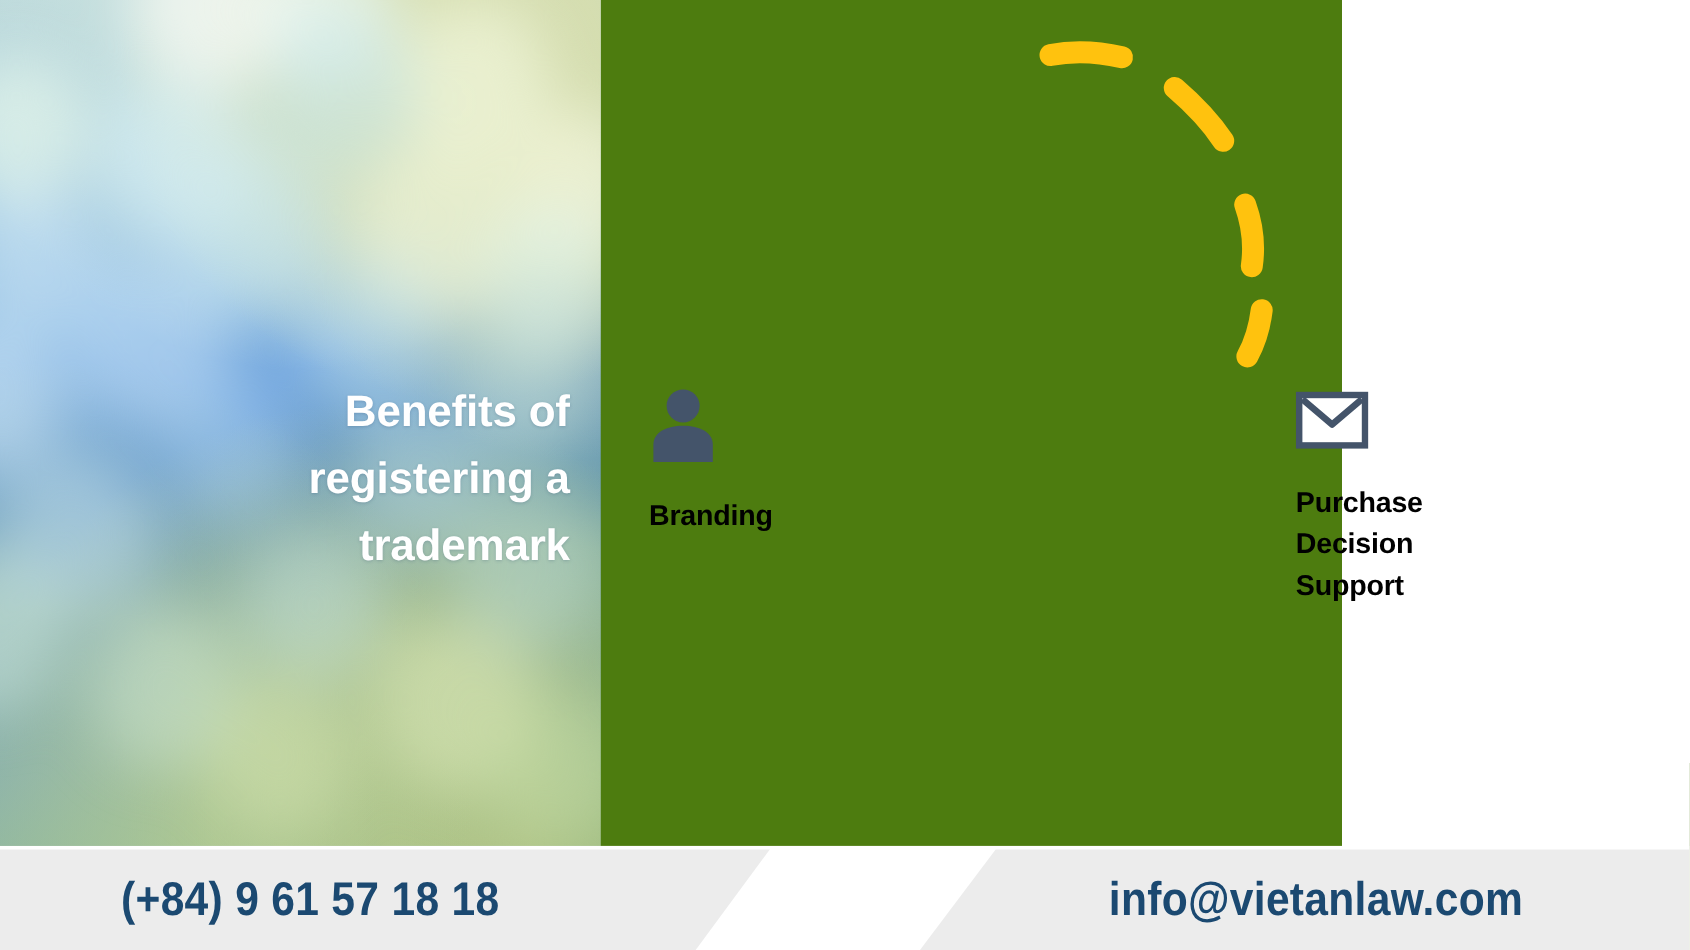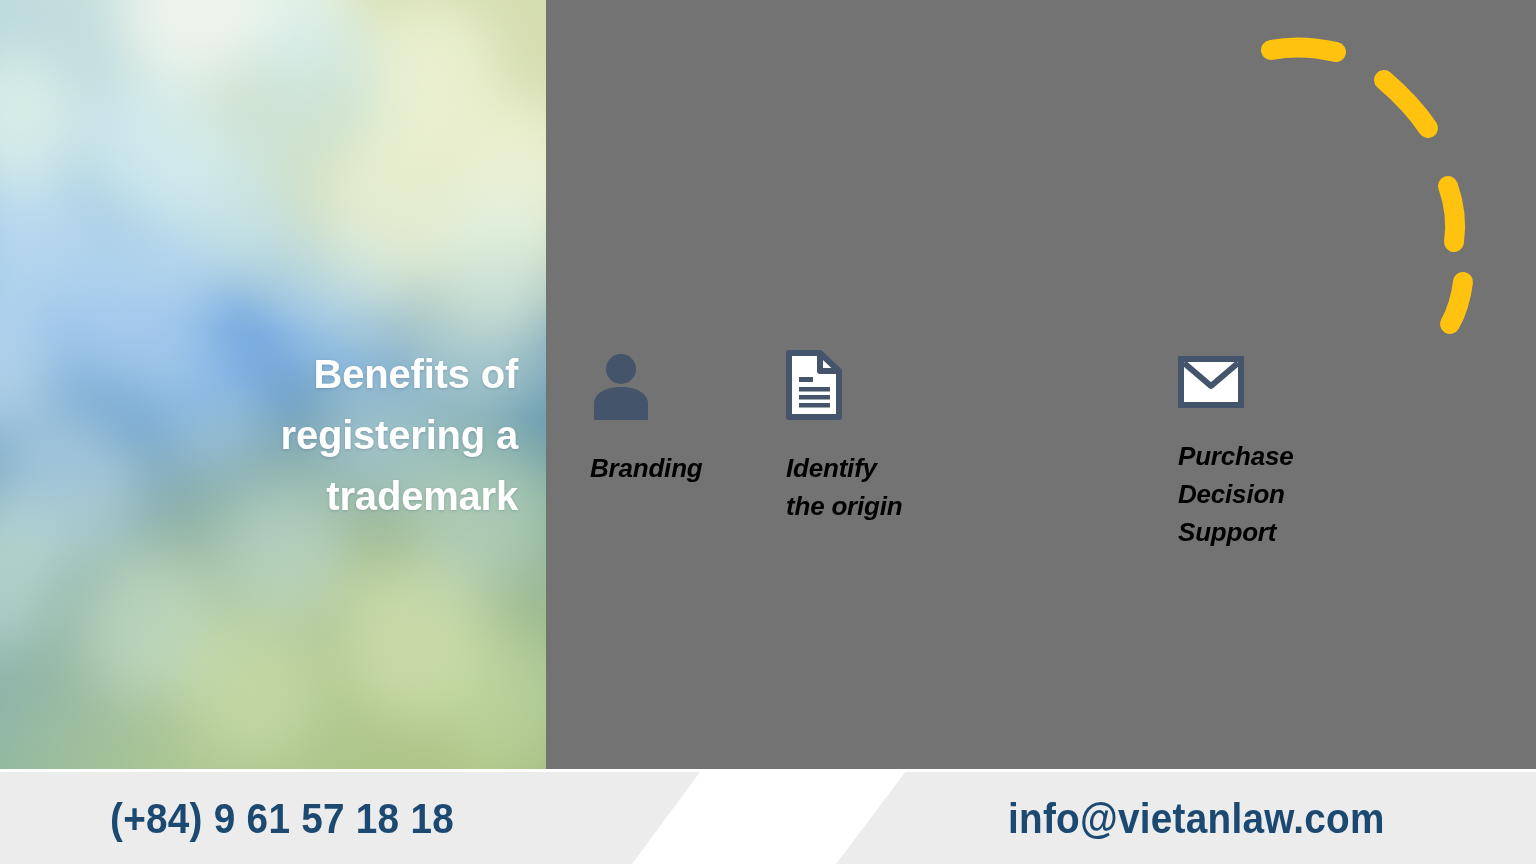--- a/index.html
+++ b/index.html
@@ -1,20 +1,20 @@
 <!DOCTYPE html>
 <html><head>
 <meta charset="utf-8">
 <style>
   html,body{margin:0;padding:0;background:#fff;}
   body{
     width:1536px;height:864px;position:relative;overflow:hidden;
     font-family:"Liberation Sans", sans-serif;
   }
-  .stage{position:absolute;inset:0;width:1536px;height:864px;background:#737373;}
+  .stage{position:absolute;inset:0;width:1220px;height:864px;background:#4d7c0f;}
 
   
   .photo-panel{
     position:absolute;left:0;top:0;width:546px;height:769px;overflow:hidden;
     background:
       radial-gradient(circle at 78% 6%, rgba(214,222,176,.95) 0 14%, rgba(214,222,176,0) 38%),
       radial-gradient(circle at 96% 18%, rgba(206,216,168,.8) 0 12%, rgba(206,216,168,0) 34%),
       radial-gradient(circle at 50% 2%, rgba(205,228,222,.85) 0 16%, rgba(205,228,222,0) 40%),
       radial-gradient(circle at 10% 92%, rgba(180,206,150,.55) 0 18%, rgba(180,206,150,0) 44%),
       radial-gradient(circle at 62% 96%, rgba(196,206,138,.65) 0 18%, rgba(196,206,138,0) 46%),
@@ -29,21 +29,21 @@
     text-align:right;color:#ffffff;font-weight:bold;
     font-size:40px;line-height:1.52;
     letter-spacing:-.2px;
     text-shadow:0 1px 3px rgba(30,60,100,.22);
   }
 
   
   .arc{position:absolute;right:0;top:0;width:300px;height:360px;}
 
   
-  .features{position:absolute;left:0;top:0;width:1536px;height:769px;font-style:italic;}
+  .features{position:absolute;left:0;top:0;width:1536px;height:769px;}
   .feature{position:absolute;}
   .feature .ico{display:block;}
   .feature .cap{
     color:#000000;font-weight:bold;font-size:26px;line-height:1.46;
     white-space:pre-line;letter-spacing:-.2px;
   }
   .f1{left:590px;top:352px;}
   .f2{left:786px;top:350px;}
   .f3{left:982px;top:352px;}
   .f4{left:1178px;top:356px;}
@@ -121,32 +121,20 @@
   <div class="features">
 
     <div class="feature f1">
       <svg class="ico" width="62" height="68" viewBox="0 0 62 68">
         <circle cx="31" cy="17" r="15" fill="#44546A"></circle>
         <path d="M4 68 V52 C4 41 16 35 31 35 C46 35 58 41 58 52 V68 Z" fill="#44546A"></path>
       </svg>
       <div class="cap">Branding</div>
     </div>
 
-    <div class="feature f2">
-      <svg class="ico" width="56" height="70" viewBox="0 0 56 70">
-        <path d="M3 3 H34 L53 21 V67 H3 Z" fill="#ffffff" stroke="#44546A" stroke-width="6" stroke-linejoin="round"></path>
-        <path d="M34 3 V21 H53" fill="none" stroke="#44546A" stroke-width="6" stroke-linejoin="round"></path>
-        <rect x="13" y="27" width="14" height="5" fill="#44546A"></rect>
-        <rect x="13" y="37" width="31" height="4.5" fill="#44546A"></rect>
-        <rect x="13" y="45" width="31" height="4.5" fill="#44546A"></rect>
-        <rect x="13" y="53" width="31" height="4.5" fill="#44546A"></rect>
-      </svg>
-      <div class="cap">Identify
-the origin</div>
-    </div>
 
 
     <div class="feature f4">
       <svg class="ico" width="66" height="52" viewBox="0 0 66 52">
         <rect x="3" y="3" width="60" height="46" fill="#ffffff" stroke="#44546A" stroke-width="6"></rect>
         <path d="M6 7 L33 30 L60 7" fill="none" stroke="#44546A" stroke-width="6" stroke-linejoin="round"></path>
       </svg>
       <div class="cap">Purchase
 Decision
 Support</div>

